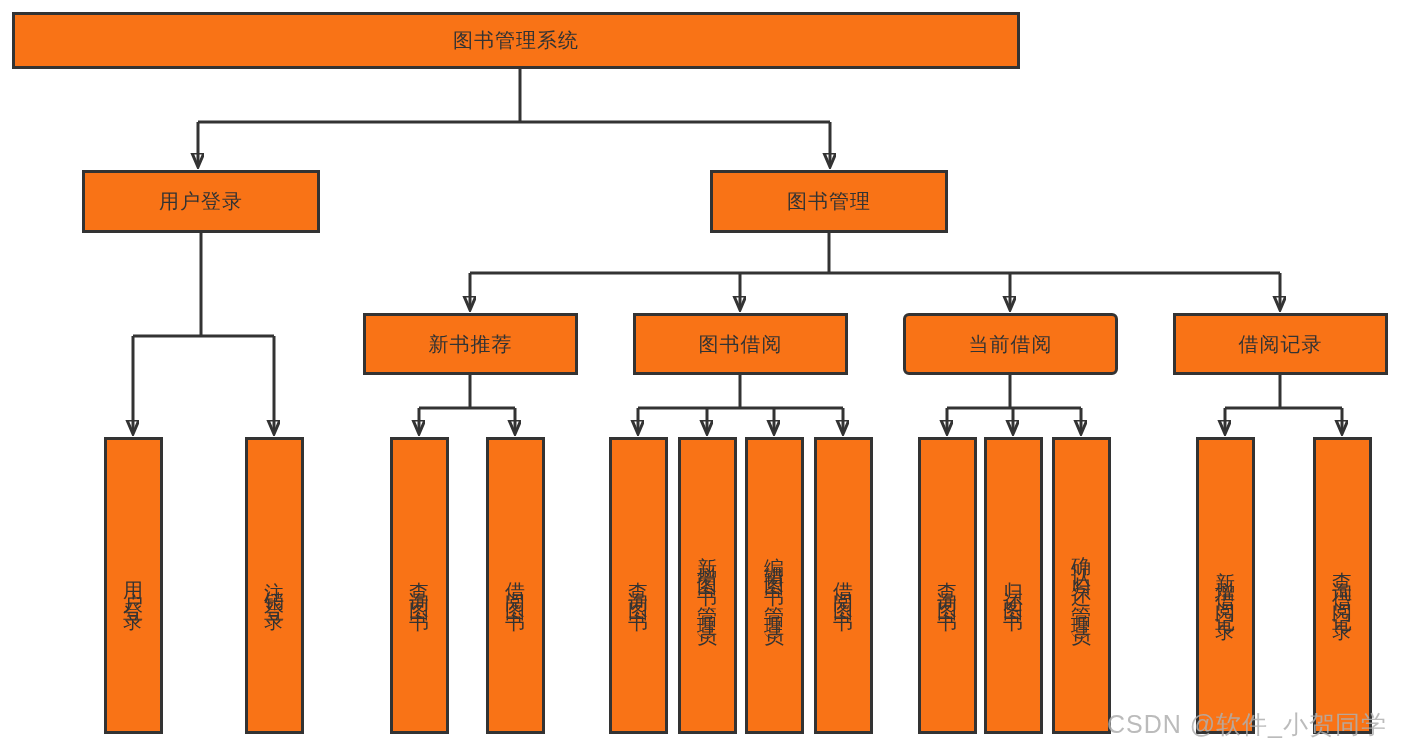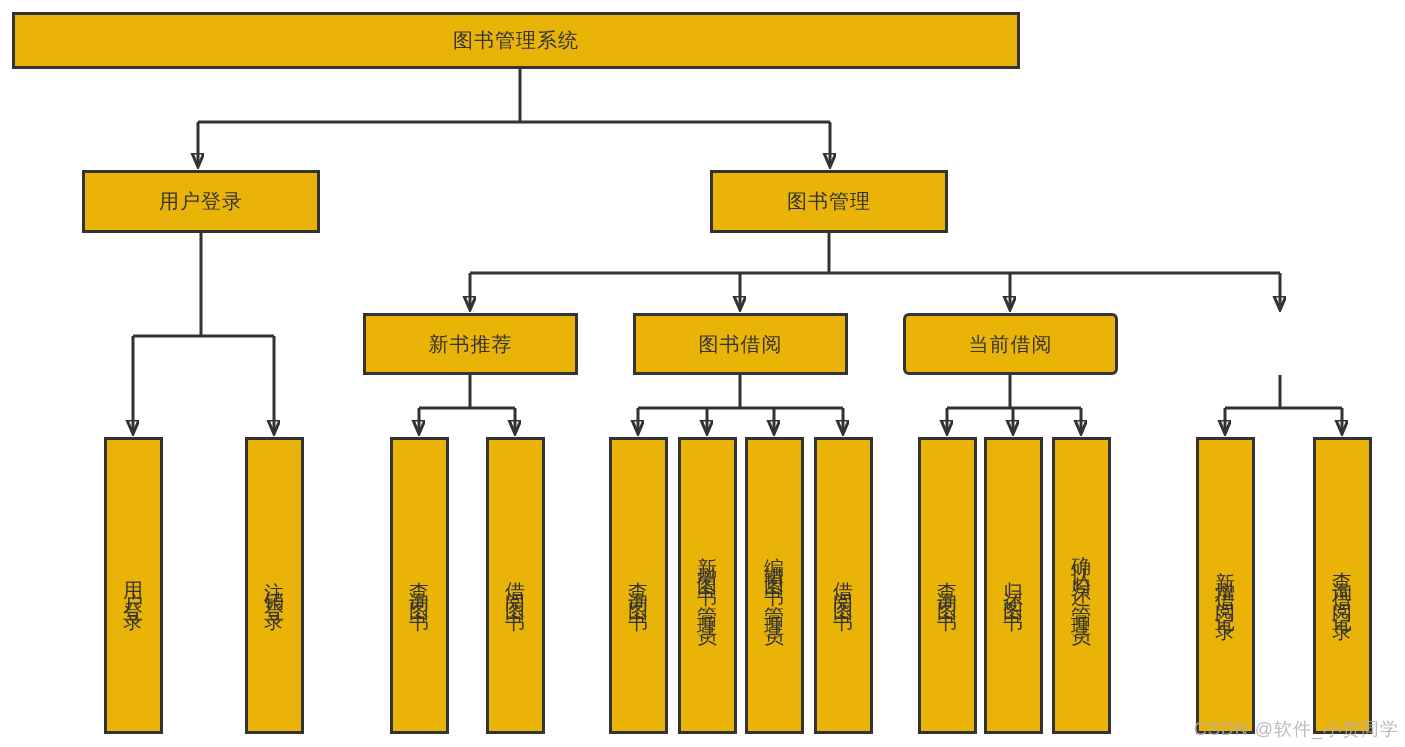--- a/index.html
+++ b/index.html
@@ -7,21 +7,21 @@
     position: relative;
     width: 1405px;
     height: 747px;
     background: #ffffff;
     font-family: "Liberation Sans", "DejaVu Sans", sans-serif;
     overflow: hidden;
   }
   .box {
     position: absolute;
     box-sizing: border-box;
-    background: #eab308;
+    background: #f97316;
     border: 3px solid #333333;
     color: #333333;
     display: flex;
     align-items: center;
     justify-content: center;
     font-size: 20px;
     letter-spacing: 1px;
     z-index: 2;
   }
   .vbox {
@@ -52,23 +52,23 @@
     position: absolute;
     left: 0; top: 0;
     width: 1405px; height: 747px;
     z-index: 1;
     pointer-events: none;
   }
   #wires path { stroke: #333333; stroke-width: 3; fill: none; }
 
   .watermark {
     position: absolute;
-    right: 6px;
+    right: 18px;
     bottom: 6px;
-    font-size: 18px;
+    font-size: 25px;
     color: rgba(175, 175, 175, 0.85);
     letter-spacing: 1px;
     z-index: 5;
     white-space: nowrap;
   }
 </style>
 </head>
 <body>
 
 <div id="canvas">
@@ -136,20 +136,21 @@
   </svg>
 
   <div class="box n-root">图书管理系统</div>
 
   <div class="box n-login">用户登录</div>
   <div class="box n-mgmt">图书管理</div>
 
   <div class="box n-m0">新书推荐</div>
   <div class="box n-m1">图书借阅</div>
   <div class="box n-m2">当前借阅</div>
+  <div class="box n-m3">借阅记录</div>
 
   <div class="box vbox leaf l-a0">用户登录</div>
   <div class="box vbox leaf l-a1">注销登录</div>
 
   <div class="box vbox leaf l-b0">查询图书</div>
   <div class="box vbox leaf l-b1">借阅图书</div>
 
   <div class="box vbox leaf l-c0">查询图书</div>
   <div class="box vbox leaf l-c1">新增图书（管理员）</div>
   <div class="box vbox leaf l-c2">编辑图书（管理员）</div>

